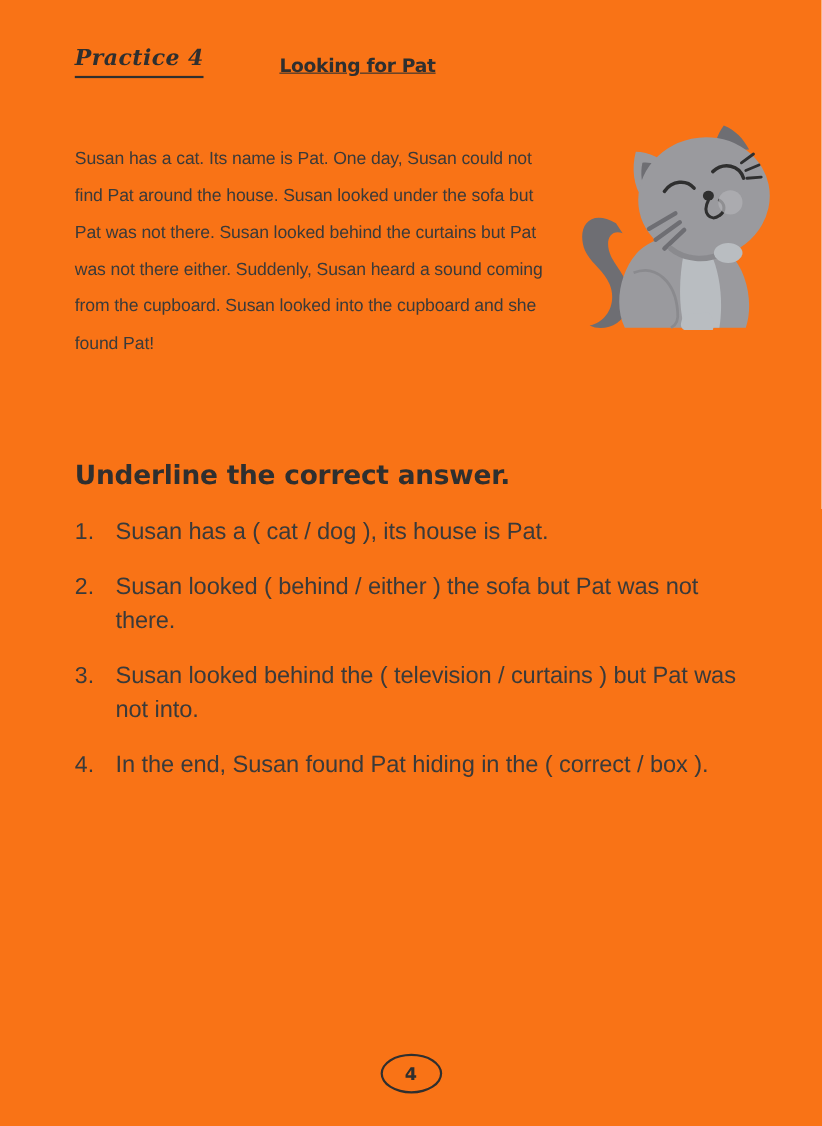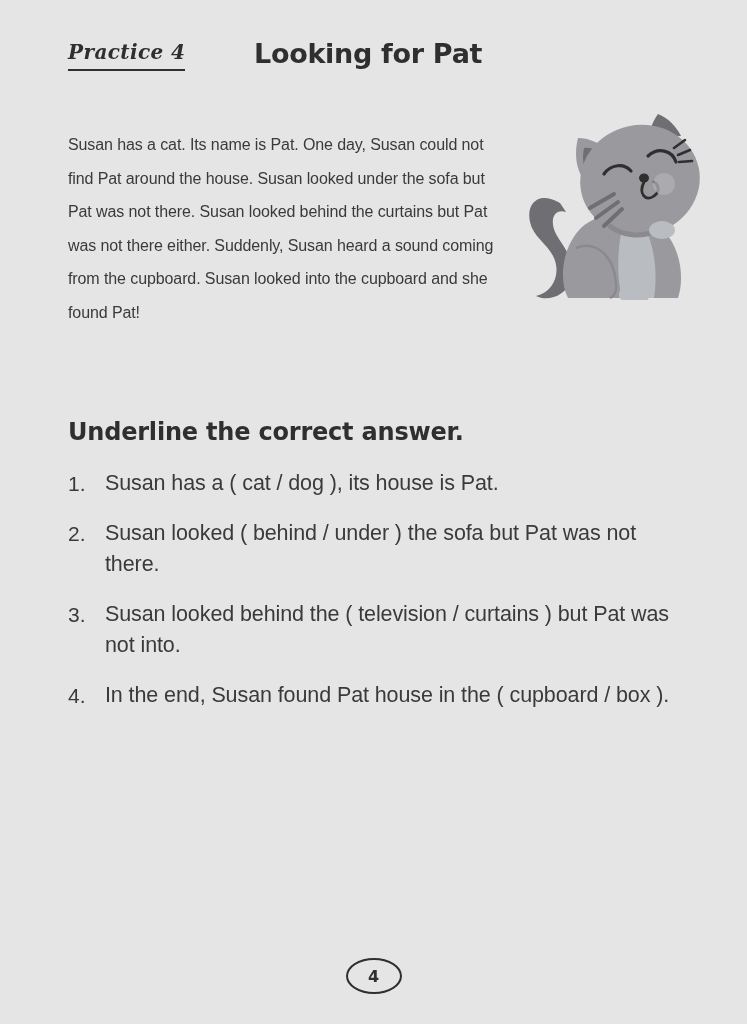--- a/index.html
+++ b/index.html
@@ -4,21 +4,21 @@
 <style>
   html, body {
     margin: 0;
     padding: 0;
     background: #ffffff;
   }
   .page {
     position: relative;
     width: 747px;
     height: 1024px;
-    background: #e5e5e5;
+    background: #f97316;
     font-family: "Liberation Sans", sans-serif;
     color: #3a3a3a;
     overflow: hidden;
   }
 
   
   .header {
     position: absolute;
     left: 68px;
     top: 38px;
@@ -35,27 +35,28 @@
     font-weight: 600;
     letter-spacing: 0.4px;
     color: #2f2f2f;
     padding-bottom: 5px;
     border-bottom: 2px solid #2f2f2f;
     white-space: nowrap;
   }
   .worksheet-title {
     position: absolute;
     left: 186px;
-    top: 0px;
+    top: 12px;
     font-family: "DejaVu Sans", sans-serif;
-    font-size: 27px;
+    font-size: 17px;
     font-weight: bold;
     letter-spacing: -0.3px;
     color: #2f2f2f;
     white-space: nowrap;
+    text-decoration: underline;
   }
 
   
   .passage {
     position: absolute;
     left: 68px;
     top: 128px;
     width: 440px;
     font-size: 16px;
     line-height: 33.5px;
@@ -185,27 +186,27 @@
 
   <div class="instruction">Underline the correct answer.</div>
 
   <div class="questions">
     <div class="question-row">
       <div class="q-num">1.</div>
       <div class="q-text">Susan has a ( cat / dog ), its house is Pat.</div>
     </div>
     <div class="question-row">
       <div class="q-num">2.</div>
-      <div class="q-text">Susan looked ( behind / under ) the sofa but Pat was not there.</div>
+      <div class="q-text">Susan looked ( behind / either ) the sofa but Pat was not there.</div>
     </div>
     <div class="question-row">
       <div class="q-num">3.</div>
       <div class="q-text">Susan looked behind the ( television / curtains ) but Pat was not into.</div>
     </div>
     <div class="question-row">
       <div class="q-num">4.</div>
-      <div class="q-text">In the end, Susan found Pat house in the ( cupboard / box ).</div>
+      <div class="q-text">In the end, Susan found Pat hiding in the ( correct / box ).</div>
     </div>
   </div>
 
   <div class="page-number">4</div>
 
 </div>
 
 </body></html>

